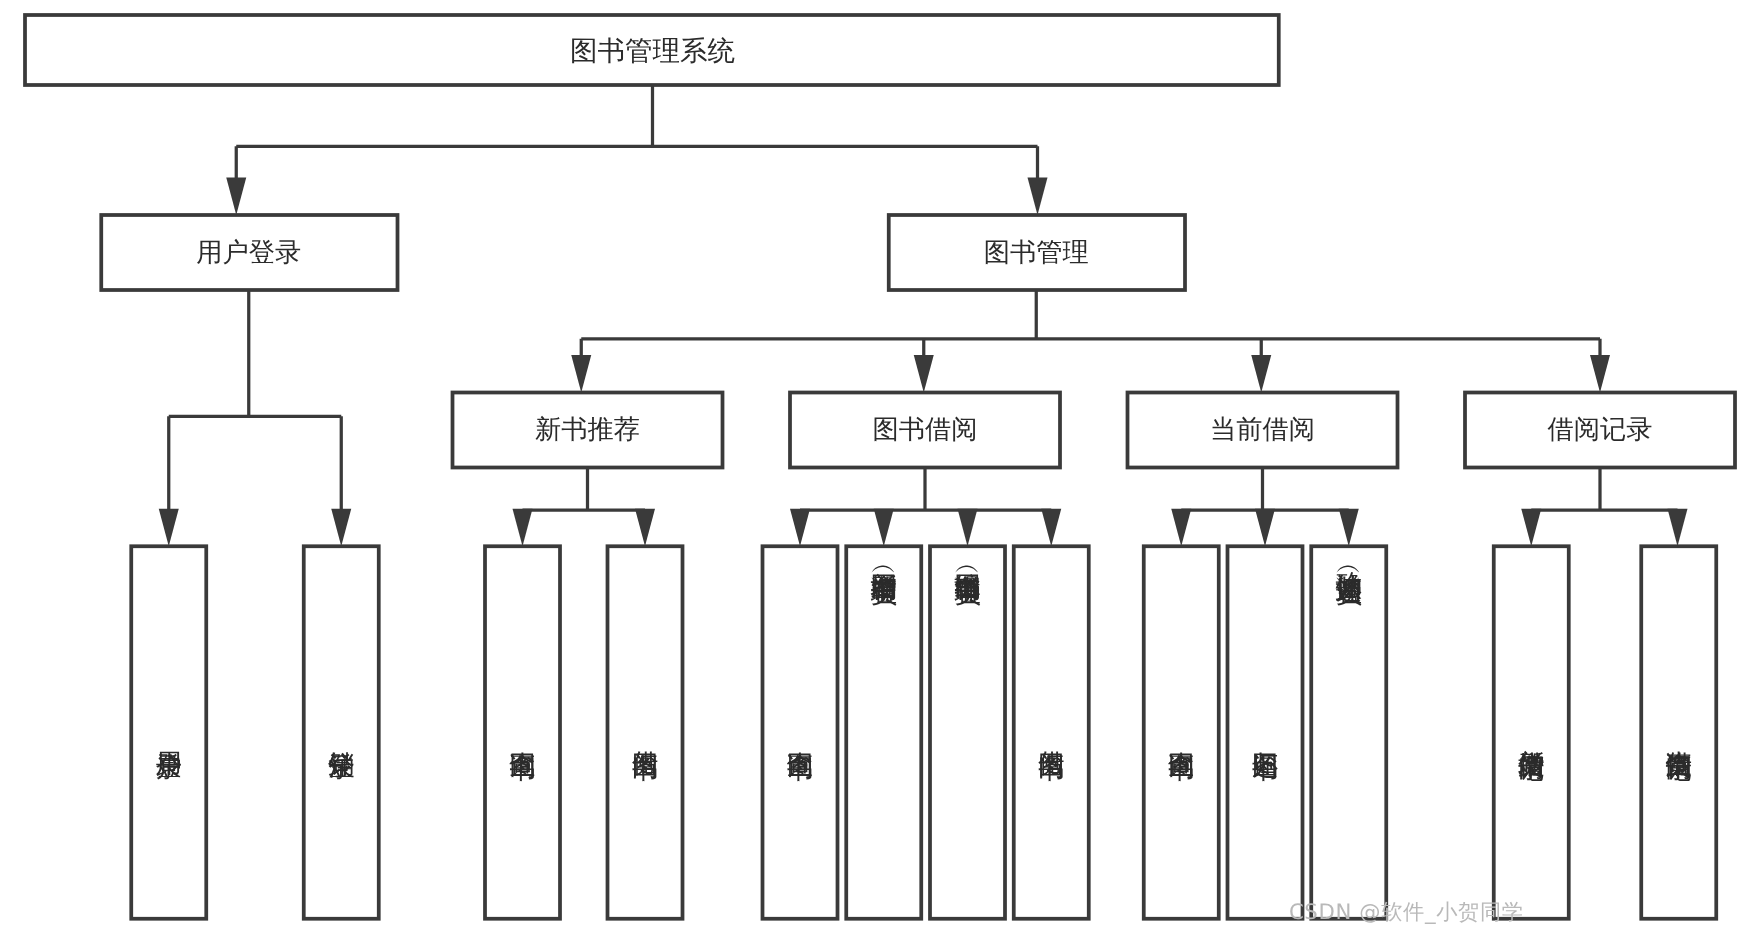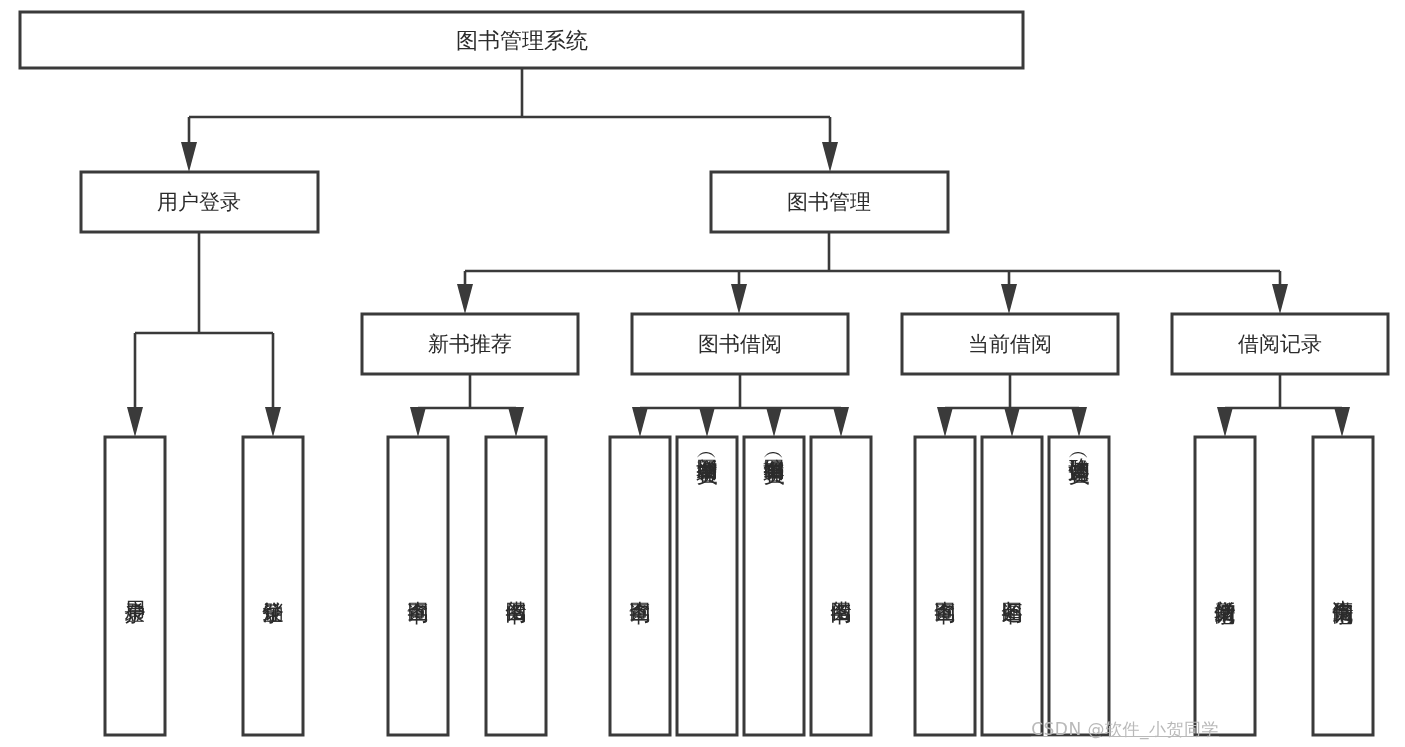--- a/index.html
+++ b/index.html
@@ -73,21 +73,20 @@
   }
   #watermark {
     position: absolute;
     right: 8px;
     bottom: 6px;
     font-family: "DejaVu Sans", "Liberation Sans", sans-serif;
     font-size: 17px;
     color: #b9b9b9;
     white-space: nowrap;
     letter-spacing: 0.5px;
-    text-decoration: underline;
   }
 </style>
 </head>
 <body>
 
 <div id="diagram-root">
 
   <svg id="flow-svg" viewBox="0 0 1405 747">
 
     <g>

